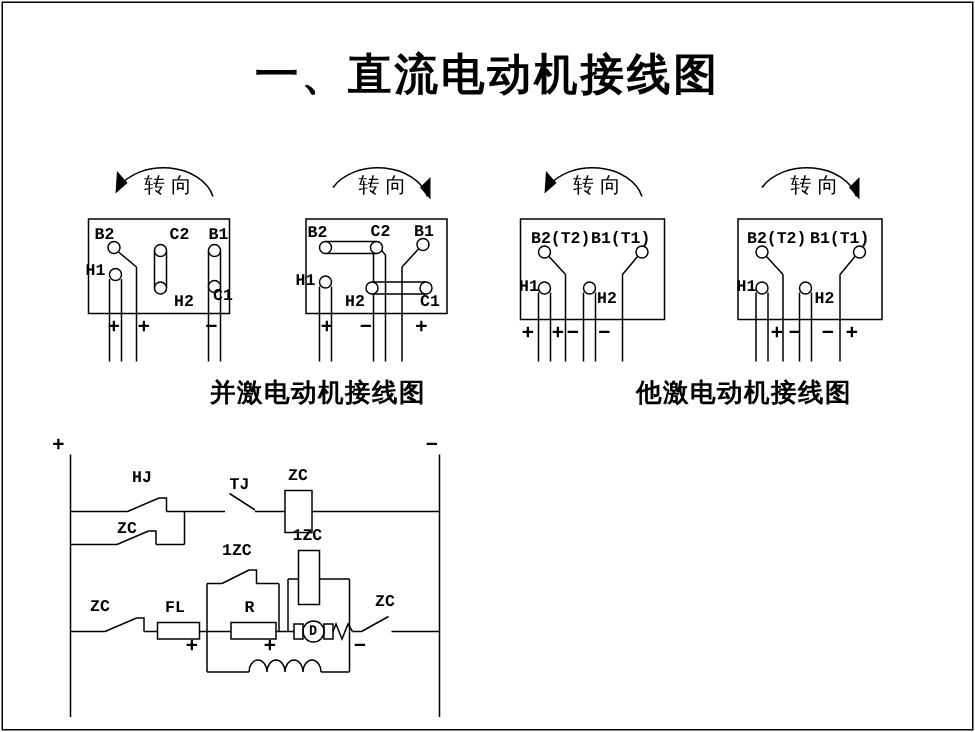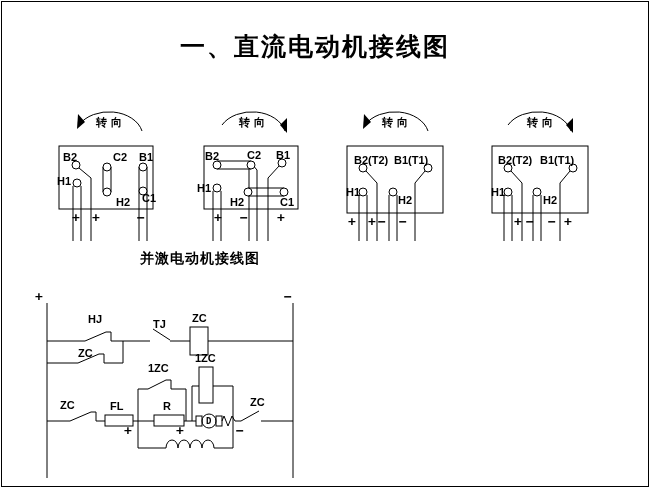--- a/index.html
+++ b/index.html
@@ -5,26 +5,26 @@
   html,body{margin:0;padding:0;background:#fff;}
   #page{
     position:relative;width:646px;height:484px;margin:1px;
     border:1px solid #000;background:#fff;overflow:hidden;
     font-family:"DejaVu Sans",sans-serif;color:#000;
   }
   svg{position:absolute;left:0;top:0;}
   .abs{position:absolute;white-space:nowrap;}
   .title{
     font-family:Liberation Sans, sans-serif;
-    font-size:25px;font-weight:bold;letter-spacing:2px;
+    font-size:29px;font-weight:bold;letter-spacing:2px;
   }
-  .zh-small{font-size:14px;font-weight:bold;letter-spacing:1px;}
-  .rot{font-size:11px;font-weight:bold;letter-spacing:4px;}
+  .zh-small{font-size:17px;font-weight:bold;letter-spacing:1px;}
+  .rot{font-size:14px;font-weight:normal;letter-spacing:4px;}
   .note{font-size:12px;font-weight:bold;}
-  .lbl{font-family:Liberation Sans, sans-serif;
+  .lbl{font-family:Liberation Mono, monospace;
        font-size:11px;font-weight:bold;}
   .pol{font-family:"DejaVu Sans Mono","Liberation Mono",monospace;
        font-size:13px;font-weight:bold;line-height:10px;}
   .dlbl{font-family:"DejaVu Sans Mono","Liberation Mono",monospace;
         font-size:9px;font-weight:bold;}
 </style>
 </head>
 <body>
 
 <div id="page">
@@ -169,20 +169,21 @@
   <div class="abs lbl" style="left:496px;top:152px;">B2(T2)</div>
   <div class="abs lbl" style="left:538px;top:152px;">B1(T1)</div>
   <div class="abs lbl" style="left:489px;top:184px;">H1</div>
   <div class="abs lbl" style="left:541px;top:192px;">H2</div>
   <div class="abs pol" style="left:512px;top:215px;">+</div>
   <div class="abs pol" style="left:524px;top:215px;">−</div>
   <div class="abs pol" style="left:546px;top:215px;">−</div>
   <div class="abs pol" style="left:562px;top:215px;">+</div>
 
   <div class="abs zh-small" style="left:138px;top:248px;">并激电动机接线图</div>
+  <div class="abs zh-small" style="left:422px;top:248px;">他激电动机接线图</div>
 
 
   <div class="abs pol" style="left:33px;top:290px;">+</div>
   <div class="abs pol" style="left:282px;top:290px;">−</div>
   <div class="abs lbl" style="left:86px;top:311px;">HJ</div>
   <div class="abs lbl" style="left:151px;top:316px;">TJ</div>
   <div class="abs lbl" style="left:190px;top:310px;">ZC</div>
   <div class="abs lbl" style="left:76px;top:345px;">ZC</div>
   <div class="abs lbl" style="left:58px;top:397px;">ZC</div>
   <div class="abs lbl" style="left:108px;top:398px;">FL</div>

